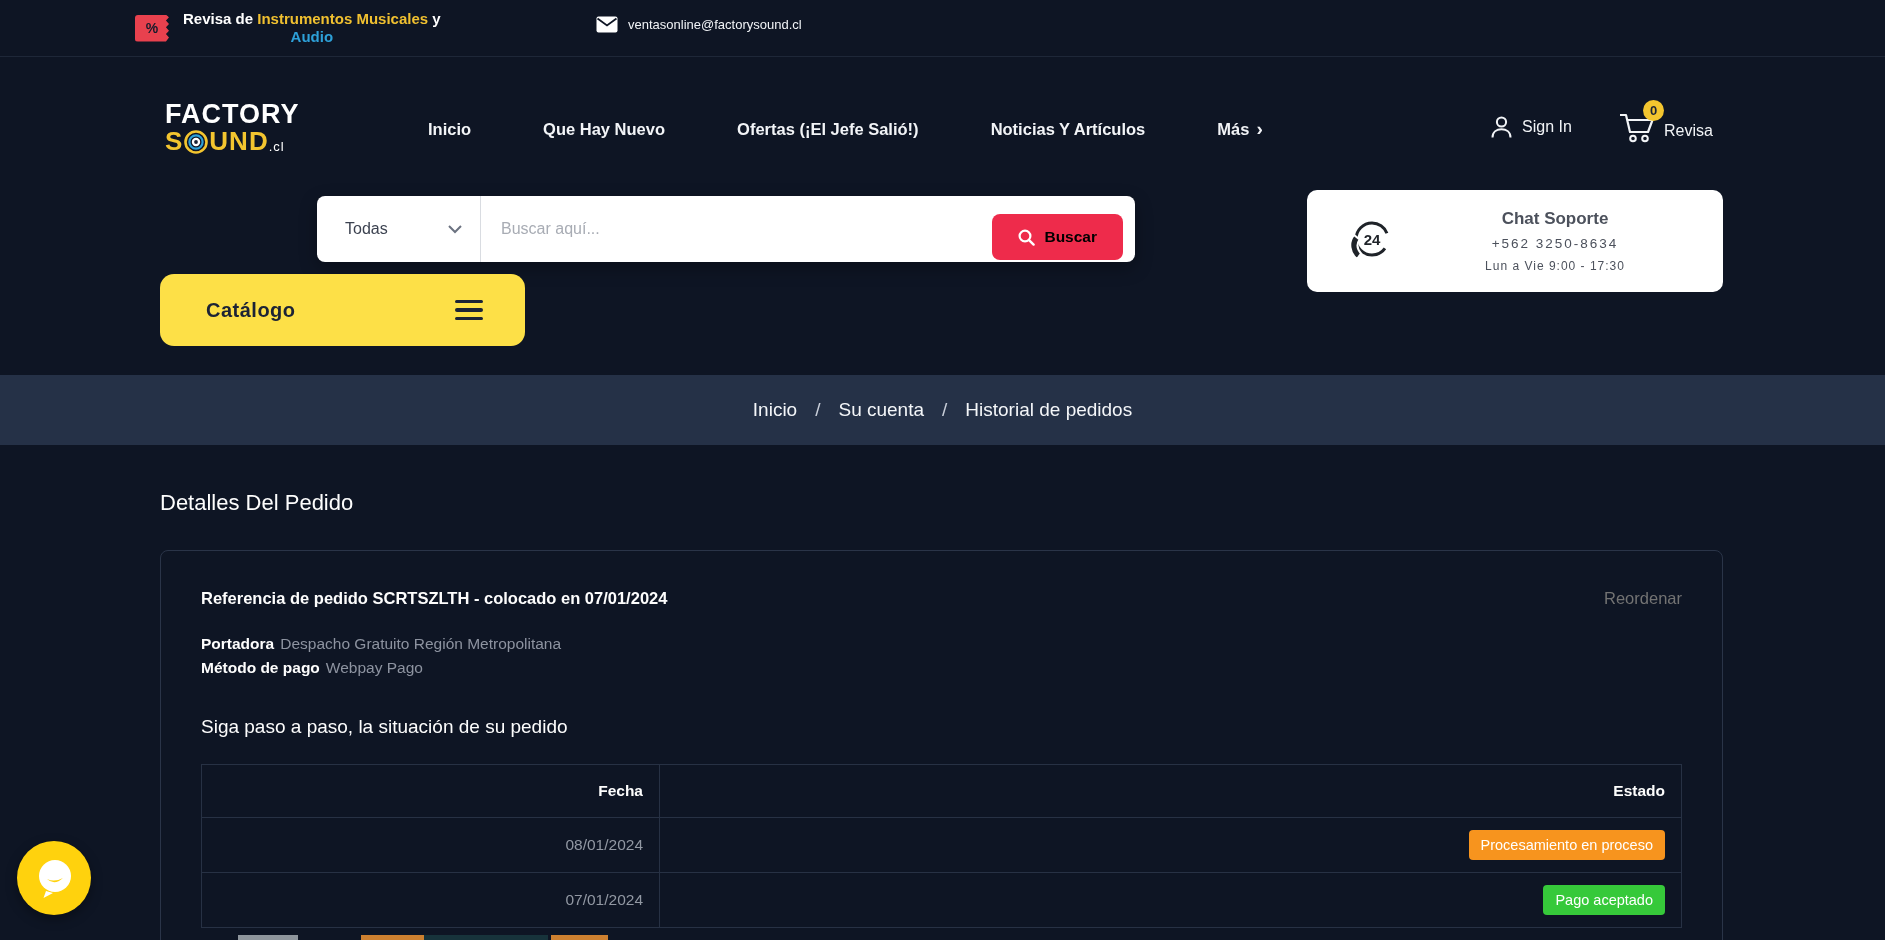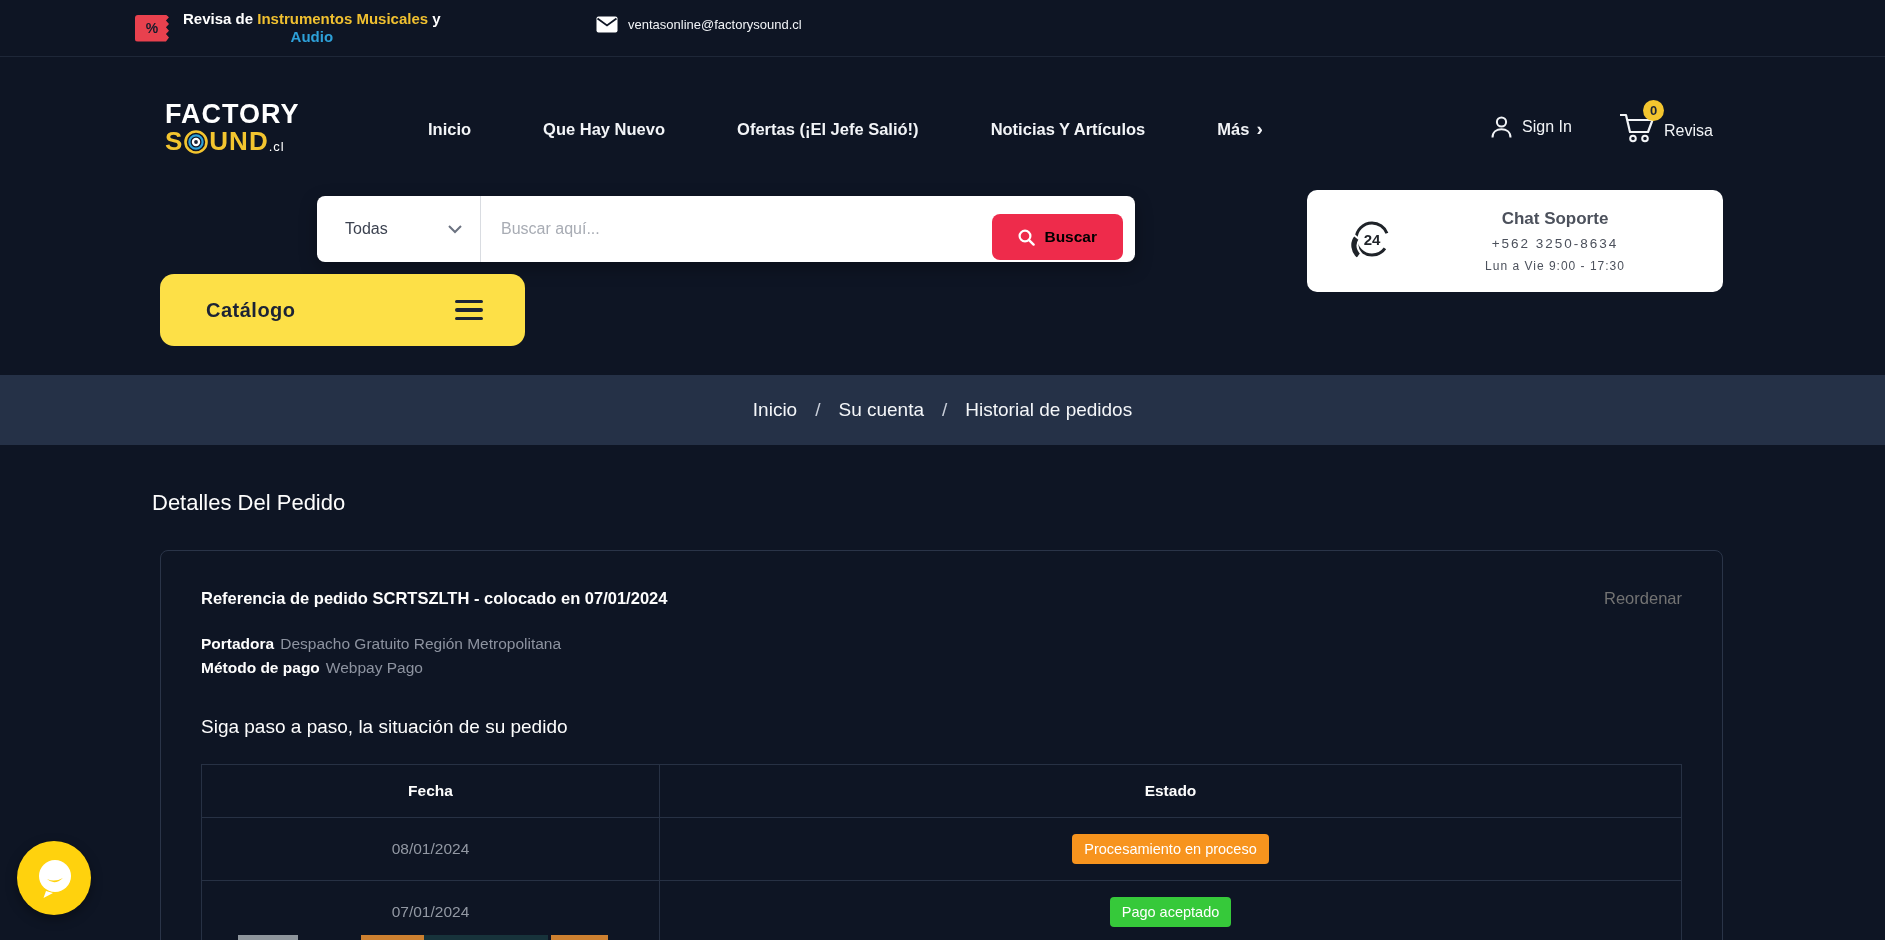--- a/index.html
+++ b/index.html
@@ -58,32 +58,32 @@
     display:flex; align-items:center; justify-content:space-between; padding:0 42px 0 46px; cursor:pointer; }
   .catalog-label { font-size:20px; font-weight:bold; color:#1c2335; letter-spacing:0.5px; }
   .burger { display:flex; flex-direction:column; gap:5px; }
   .burger span { display:block; width:28px; height:3.5px; background:#1c2335; border-radius:2px; }
   
   .crumb-band { position:absolute; left:0; top:375px; width:1885px; height:70px; background:#253147;
     display:flex; align-items:center; justify-content:center; gap:18px; font-size:19px; color:#f4f6f9; }
   .crumb-item { cursor:pointer; }
   .crumb-sep { color:#c9cfda; }
   
-  .page-title { position:absolute; left:152px; top:490px; font-size:22px; font-weight:500; color:#fdfdfd; }
+  .page-title { position:absolute; left:160px; top:490px; font-size:22px; font-weight:500; color:#fdfdfd; }
   .order-card { position:absolute; left:160px; top:550px; width:1563px; height:430px;
     border:1px solid #2a3448; border-radius:8px; padding:38px 40px; }
   .ref-row { display:flex; justify-content:space-between; align-items:baseline; }
   .ref-text { font-size:16.5px; font-weight:bold; color:#fdfdfd; }
   .reorder { font-size:16.5px; color:#737373; cursor:pointer; }
   .meta { margin-top:24px; font-size:15.5px; line-height:1.55; }
   .meta b { color:#fdfdfd; }
   .meta .val { color:#8d93a0; margin-left:6px; }
   .steps-title { margin-top:36px; font-size:19px; color:#fdfdfd; font-weight:normal; }
   table.hist { margin-top:26px; width:100%; border-collapse:collapse; table-layout:fixed; }
-  table.hist th, table.hist td { border:1px solid #273144; padding:16px 16px; text-align:center; vertical-align:middle; }
+  table.hist th, table.hist td { border:1px solid #273144; padding:4px 16px; text-align:right; vertical-align:middle; }
   table.hist th { font-size:15.5px; font-weight:bold; color:#fdfdfd; height:53px; }
   table.hist td { height:55px; }
   .col-date { width:458px; }
   .date-cell { color:#9298a3; font-size:15.5px; }
   .badge { display:inline-block; padding:7px 12px; border-radius:4px; color:#fff; font-size:14.5px; }
   
   .chat-launcher { position:absolute; left:17px; top:841px; width:74px; height:74px; border-radius:50%;
     background:#ffd20d; display:flex; align-items:center; justify-content:center; cursor:pointer;
     box-shadow:0 4px 12px rgba(0,0,0,.35); }
   

